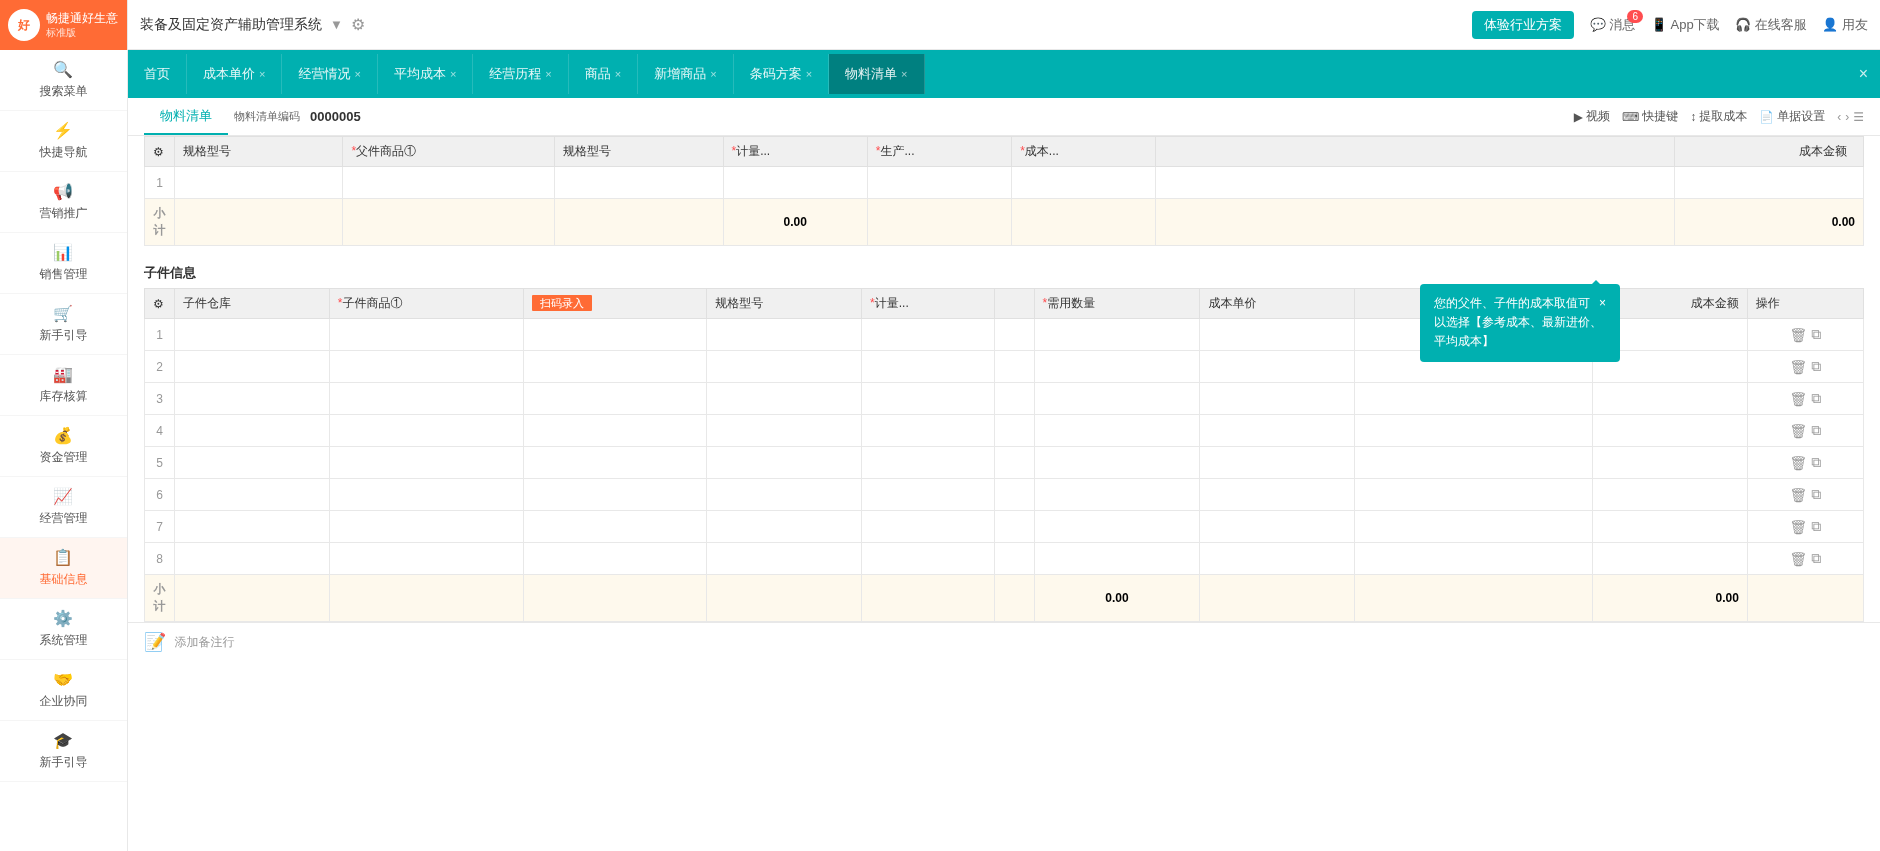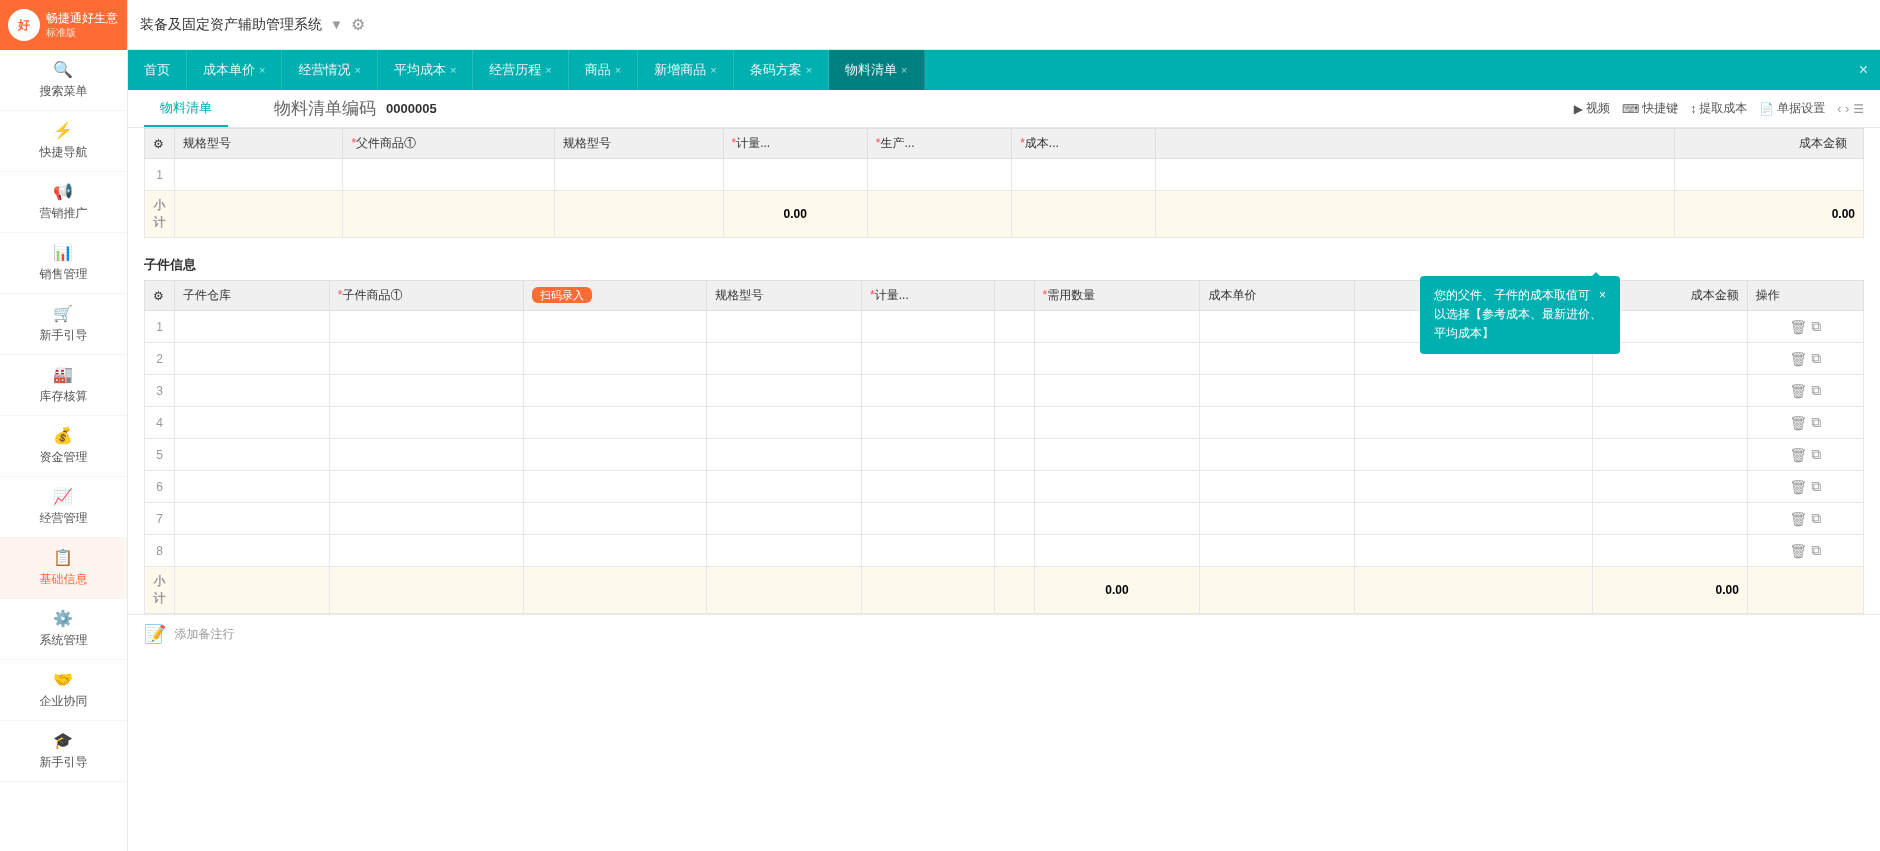--- a/index.html
+++ b/index.html
@@ -89,21 +89,21 @@
       padding: 1px 4px;
       min-width: 16px;
       text-align: center;
     }
 
     
     .nav-tabs {
       background: #00b0b0;
       display: flex;
       align-items: center;
-      height: 40px;
+      height: 48px;
       flex-shrink: 0;
       overflow-x: auto;
     }
     .nav-tab {
       padding: 0 16px;
       height: 40px;
       display: flex;
       align-items: center;
       color: rgba(255,255,255,0.9);
       cursor: pointer;
@@ -141,21 +141,21 @@
       gap: 2px;
     }
     .sub-tab {
       padding: 8px 16px;
       cursor: pointer;
       color: #555;
       font-size: 13px;
       border-bottom: 2px solid transparent;
     }
     .sub-tab.active { color: #00b0b0; border-bottom: 2px solid #00b0b0; }
-    .sub-tab-code { color: #666; font-size: 17px; padding: 8px 4px; margin-left: 40px; }
+    .sub-tab-code { color: #666; font-size: 11px; padding: 8px 4px; }
 
     
     .toolbar-right {
       margin-left: auto;
       display: flex;
       align-items: center;
       gap: 12px;
       font-size: 12px;
       color: #555;
     }
@@ -200,21 +200,21 @@
     .data-table .subtotal td {
       background: #fef9ed;
       font-weight: bold;
     }
     .required-star { color: #ff4d4f; }
     .col-settings { text-align: center; width: 30px; }
     .scan-btn {
       background: #ff6b35;
       color: #fff;
       padding: 2px 8px;
-      border-radius: 6px;
+      border-radius: 1px;
       font-size: 11px;
       cursor: pointer;
       white-space: nowrap;
     }
     .action-icons { display: flex; gap: 4px; justify-content: center; align-items: center; }
     .action-icon { cursor: pointer; color: #999; font-size: 14px; }
 
     
     .tooltip-popup {
       position: absolute;
@@ -326,20 +326,40 @@
     </div>
 </div>
 
 <div class="main">
 
   <div class="topbar">
     <div class="topbar-left">
       <span style="color:#333;font-size:14px;">装备及固定资产辅助管理系统</span>
       <span style="color:#999;cursor:pointer;">▼</span>
       <span style="color:#999;cursor:pointer;font-size:16px;">⚙</span>
+    </div>
+    <div class="topbar-right">
+      <button class="btn-trial">体验行业方案</button>
+      <div class="topbar-icon" style="position:relative;">
+        <span>💬</span>
+        <span>消息</span>
+        <span class="badge">6</span>
+      </div>
+      <div class="topbar-icon">
+        <span>📱</span>
+        <span>App下载</span>
+      </div>
+      <div class="topbar-icon">
+        <span>🎧</span>
+        <span>在线客服</span>
+      </div>
+      <div class="topbar-icon">
+        <span>👤</span>
+        <span>用友</span>
+      </div>
     </div>
   </div>
 
   <div class="nav-tabs" id="nav-tabs-container">
       <div class="nav-tab">
         <span>首页</span>
       </div>
       <div class="nav-tab">
         <span>成本单价</span>
         <span class="close-x">×</span>

